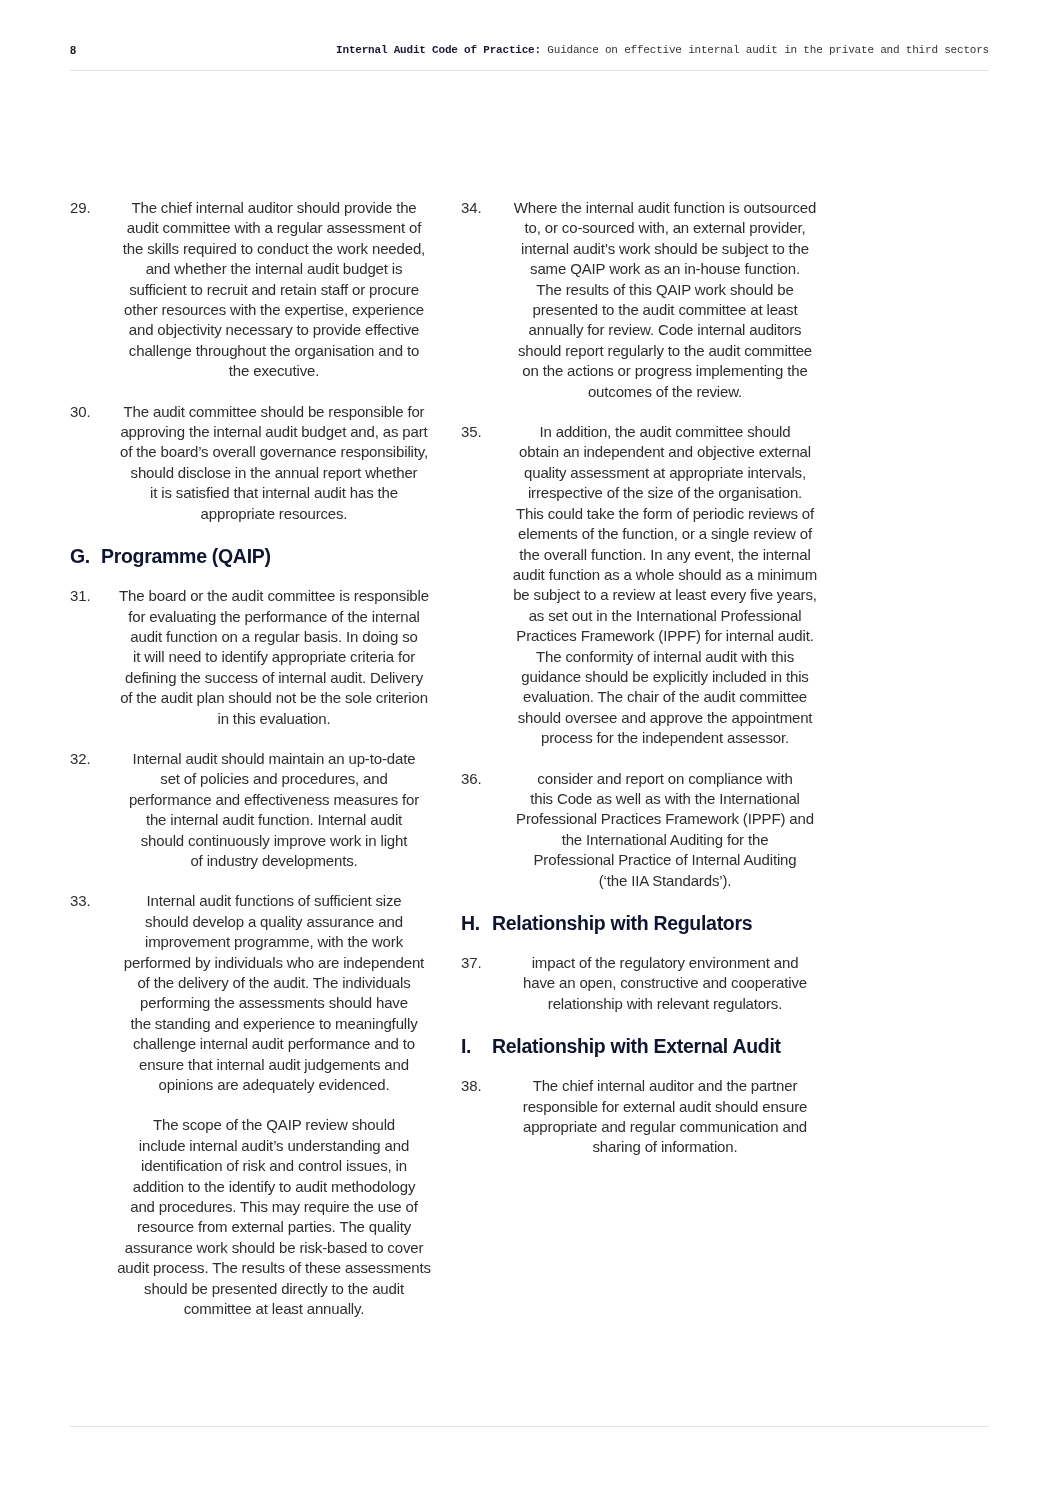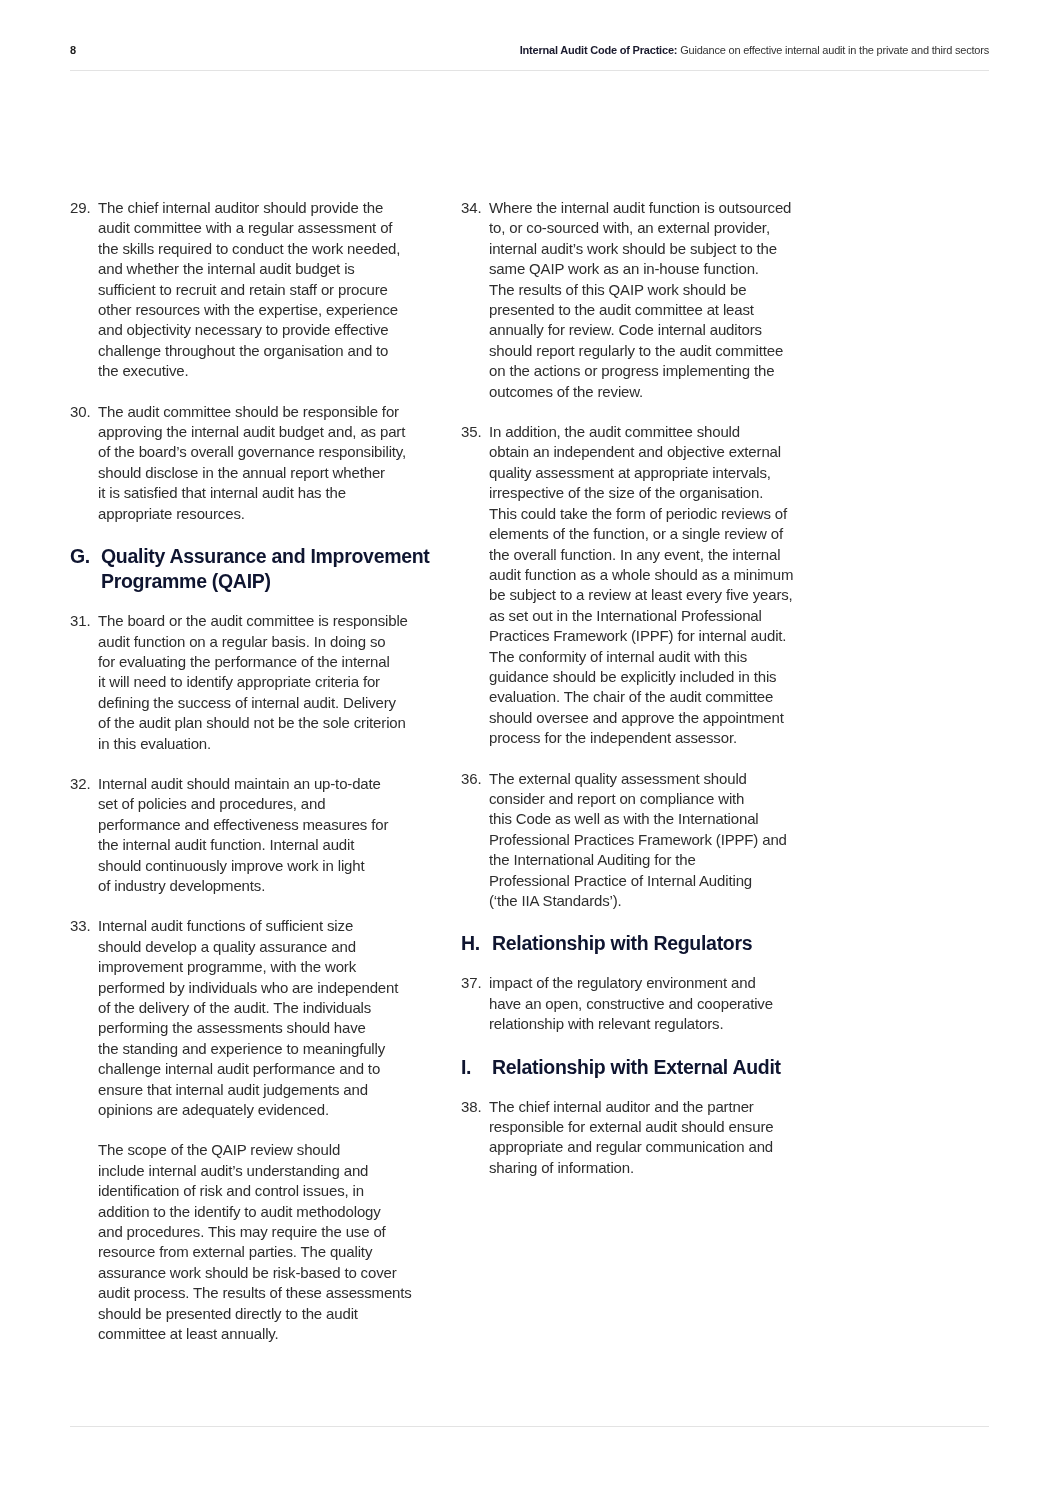--- a/index.html
+++ b/index.html
@@ -1,28 +1,28 @@
 <!DOCTYPE html>
 <html><head>
   <meta charset="utf-8">
   <style>
     html, body { margin: 0; padding: 0; background: #ffffff; }
     body { width: 1059px; height: 1497px; position: relative; overflow: hidden;
            font-family: "Liberation Sans", sans-serif; color: #2b2b2b; }
     .header { position: absolute; left: 70px; right: 70px; top: 44px; height: 18px; font-size: 11px; }
     .page-num { position: absolute; left: 0; top: 0; font-weight: bold; color: #1e1e1e; }
-    .running-head { position: absolute; right: 0; top: 0; color: #333; white-space: nowrap; letter-spacing: -0.2px; }
+    .running-head { position: absolute; right: 0; top: 0; color: #333; white-space: nowrap; letter-spacing: -0.2px; font-family: Liberation Mono, monospace; }
     .running-head b { color: #1a1a2e; }
     .rule { position: absolute; left: 70px; right: 70px; height: 1px; background: #e3e3e3; }
     .rule.top { top: 70px; }
     .rule.bottom { top: 1426px; }
     .col { position: absolute; top: 198px; }
     .col.left { left: 70px; width: 380px; }
     .col.right { left: 461px; width: 380px; }
-    .para { position: relative; padding-left: 28px; font-size: 15px; line-height: 20.4px; color: #2e2e2e; margin-bottom: 20px; letter-spacing: -0.15px; }
+    .para { position: relative; padding-left: 28px; font-size: 15px; line-height: 20.4px; color: #2e2e2e; margin-bottom: 20px; letter-spacing: -0.15px; text-align: center; }
     .para .num { position: absolute; left: 0; top: 0; }
     .para .line { display: block; white-space: nowrap; }
     .heading { position: relative; padding-left: 31px; font-size: 19.5px; font-weight: bold; line-height: 25px; color: #0f1530; margin: 2px 0 17px 0; letter-spacing: -0.3px; }
     .heading .letter { position: absolute; left: 0; top: 0; }
     .heading .line { display: block; white-space: nowrap; }
   </style>
 </head>
 <body>
 
 <div class="header">
@@ -48,28 +48,27 @@
       <span class="num">30.</span>
       <span class="line">The audit committee should be responsible for</span>
       <span class="line">approving the internal audit budget and, as part</span>
       <span class="line">of the board’s overall governance responsibility,</span>
       <span class="line">should disclose in the annual report whether</span>
       <span class="line">it is satisfied that internal audit has the</span>
       <span class="line">appropriate resources.</span>
     </div>
     <div class="heading">
       <span class="letter">G.</span>
-      <span class="line">Quality Assurance and Improvement</span>
       <span class="line">Programme (QAIP)</span>
     </div>
     <div class="para">
       <span class="num">31.</span>
       <span class="line">The board or the audit committee is responsible</span>
+      <span class="line">for evaluating the performance of the internal</span>
       <span class="line">audit function on a regular basis. In doing so</span>
-      <span class="line">for evaluating the performance of the internal</span>
       <span class="line">it will need to identify appropriate criteria for</span>
       <span class="line">defining the success of internal audit. Delivery</span>
       <span class="line">of the audit plan should not be the sole criterion</span>
       <span class="line">in this evaluation.</span>
     </div>
     <div class="para">
       <span class="num">32.</span>
       <span class="line">Internal audit should maintain an up-to-date</span>
       <span class="line">set of policies and procedures, and</span>
       <span class="line">performance and effectiveness measures for</span>
@@ -132,21 +131,20 @@
       <span class="line">as set out in the International Professional</span>
       <span class="line">Practices Framework (IPPF) for internal audit.</span>
       <span class="line">The conformity of internal audit with this</span>
       <span class="line">guidance should be explicitly included in this</span>
       <span class="line">evaluation. The chair of the audit committee</span>
       <span class="line">should oversee and approve the appointment</span>
       <span class="line">process for the independent assessor.</span>
     </div>
     <div class="para">
       <span class="num">36.</span>
-      <span class="line">The external quality assessment should</span>
       <span class="line">consider and report on compliance with</span>
       <span class="line">this Code as well as with the International</span>
       <span class="line">Professional Practices Framework (IPPF) and</span>
       <span class="line">the International Auditing for the</span>
       <span class="line">Professional Practice of Internal Auditing</span>
       <span class="line">(‘the IIA Standards’).</span>
     </div>
     <div class="heading">
       <span class="letter">H.</span>
       <span class="line">Relationship with Regulators</span>

